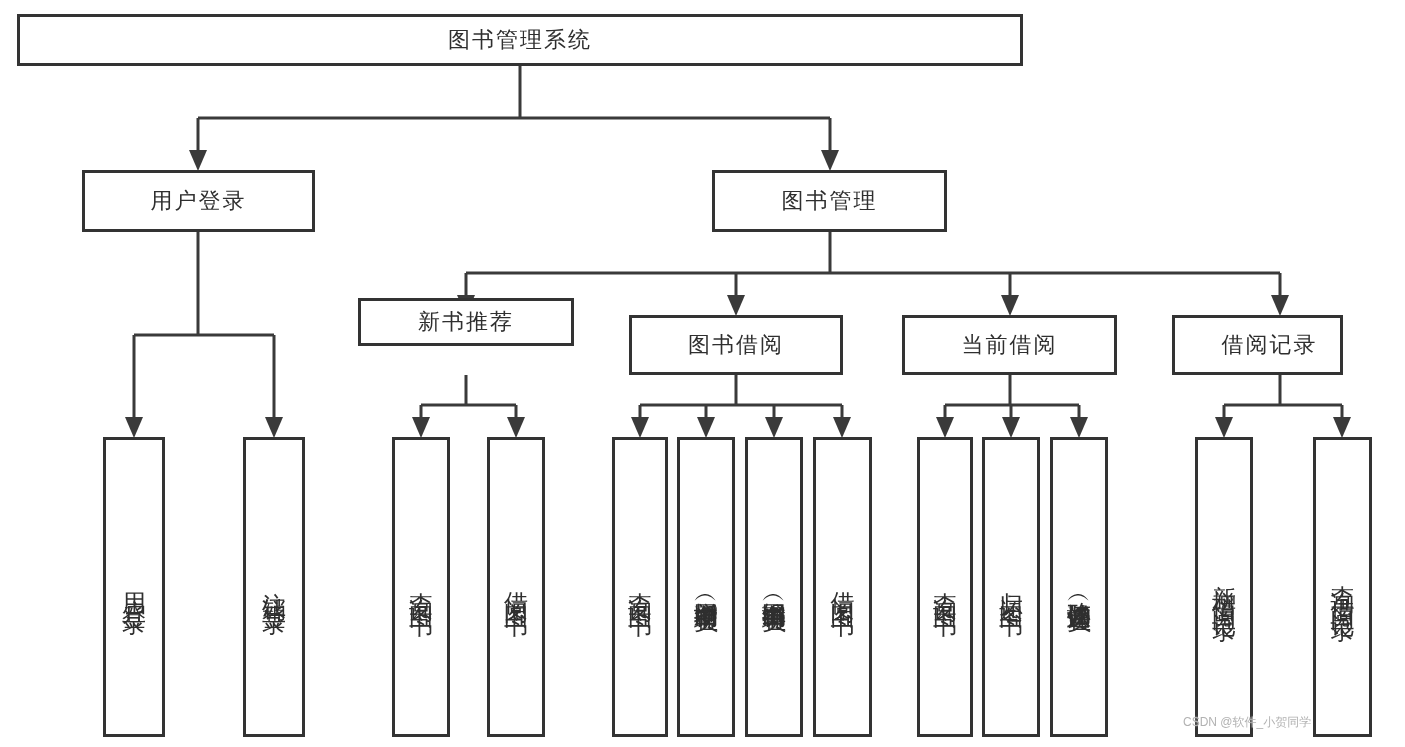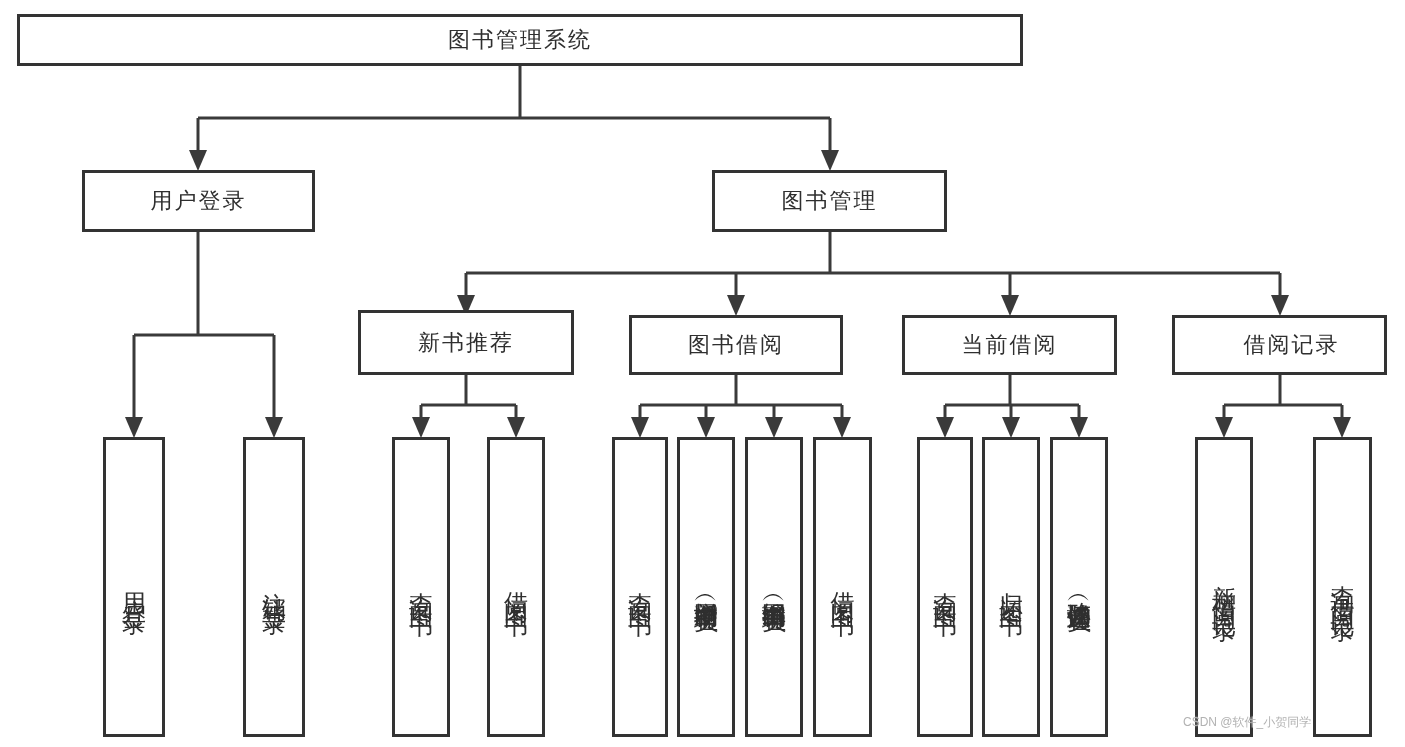--- a/index.html
+++ b/index.html
@@ -135,30 +135,30 @@
     <span>图书管理系统</span>
   </div>
 
   <div class="node hnode" style="left:82px; top:170px; width:233px; height:62px;">
     <span>用户登录</span>
   </div>
   <div class="node hnode" style="left:712px; top:170px; width:235px; height:62px;text-align:center;">
     <span>图书管理</span>
   </div>
 
-  <div class="node hnode" style="left:358px; top:310px; width:216px; height:65px;">
+  <div class="node hnode" style="left:358px; top:298px; width:216px; height:48px;">
     <span>新书推荐</span>
   </div>
   <div class="node hnode" style="left:902px; top:315px; width:215px; height:60px;">
     <span>当前借阅</span>
   </div>
   <div class="node hnode" style="left:629px; top:315px; width:214px; height:60px;">
     <span>图书借阅</span>
   </div>
-  <div class="node hnode" style="left:1172px; top:315px; width:215px; height:60px;padding-left:24px;">
+  <div class="node hnode" style="left:1172px; top:315px; width:171px; height:60px;padding-left:24px;">
     <span>借阅记录</span>
   </div>
 
   <div class="node leaf" style="left:103px; width:62px;">
     <span class="vtext v-short">用户登录</span>
   </div>
   <div class="node leaf" style="left:243px; width:62px;">
     <span class="vtext v-short">注销登录</span>
   </div>
 

